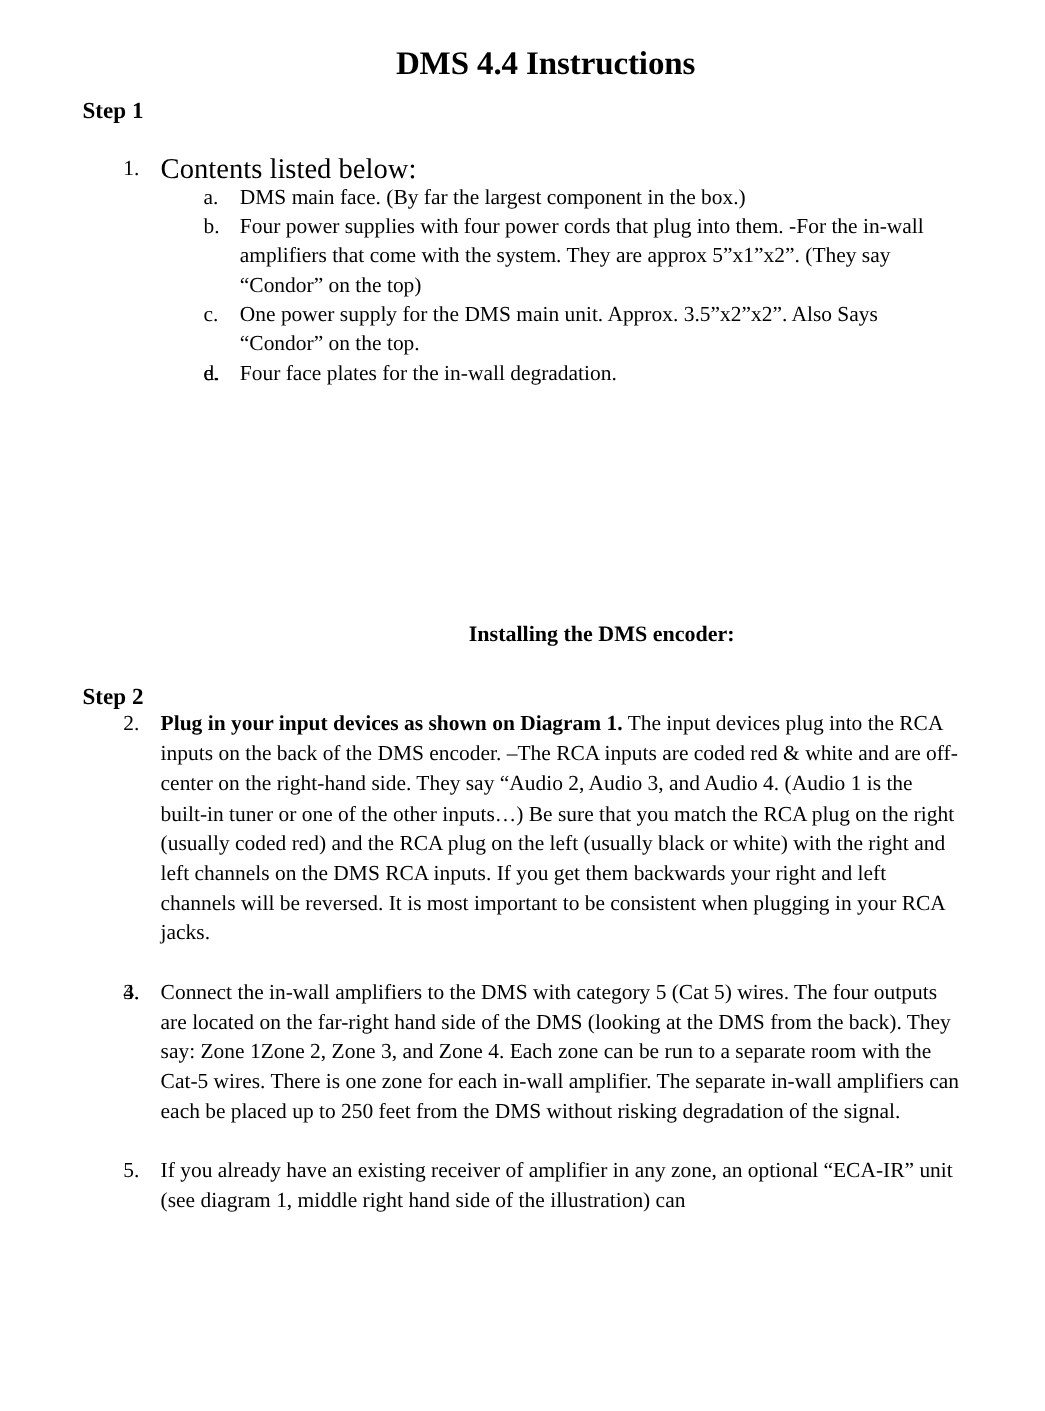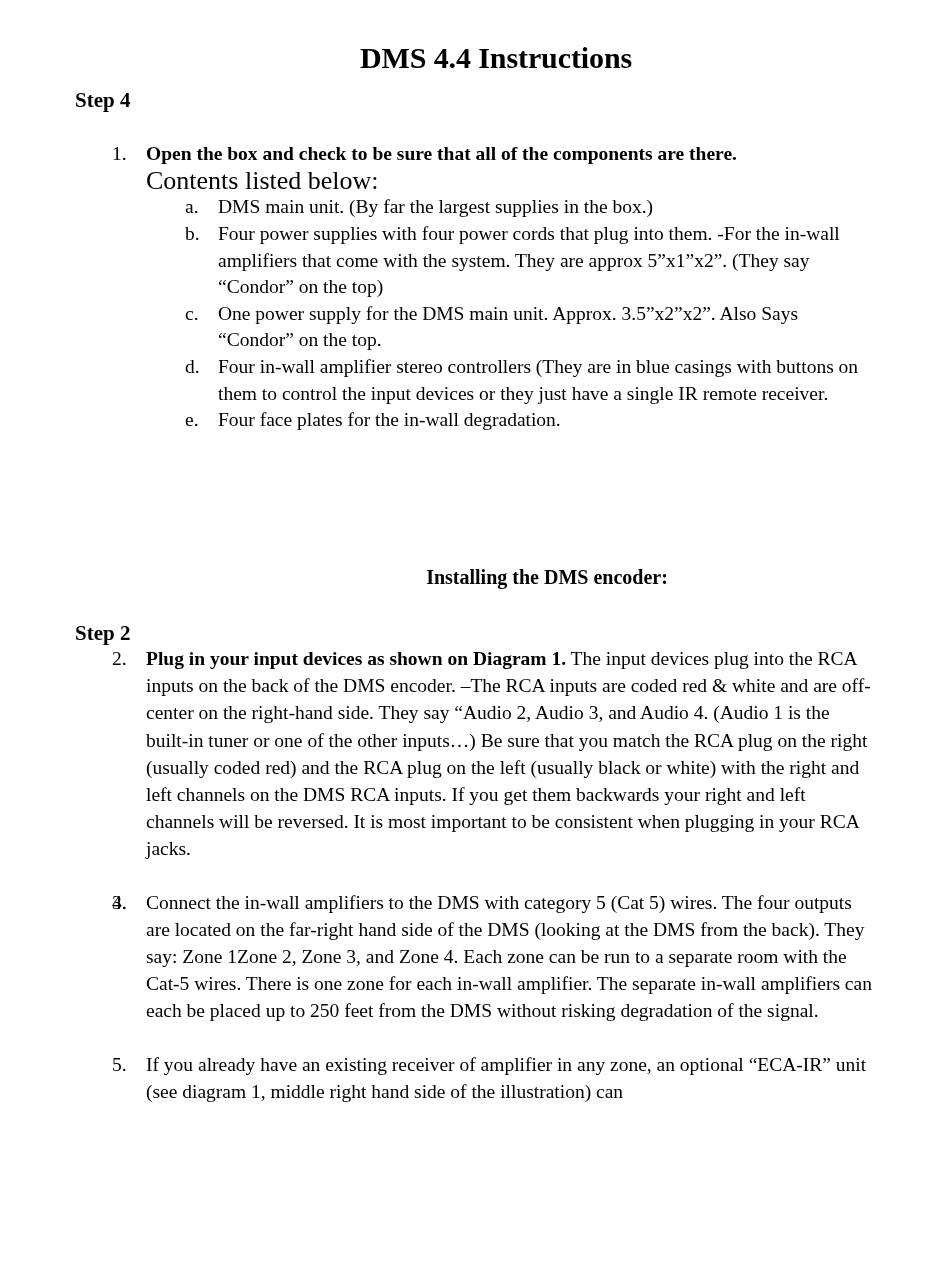--- a/index.html
+++ b/index.html
@@ -128,44 +128,42 @@
     line-height: 27.2px;
   }
 </style>
 </head>
 <body>
 
 <div class="page">
 
   <h1 class="doc-title">DMS 4.4 Instructions</h1>
 
-  <div class="step-heading" id="step1-heading">Step 4</div>
+  <div class="step-heading" id="step1-heading">Step 1</div>
 
   <ol class="num-list" id="list-step1">
     <li class="num-item">
       <span class="marker">1.</span>
-      <span class="lead-bold">Open the box and check to be sure that all of the components are there.</span>
       <div class="contents-line">Contents listed below:</div>
 
       <ol class="sub-list">
         <li class="sub-item">
           <span class="marker">a.</span>
-          <span>DMS main unit.  (By far the largest supplies in the box.)</span>
+          <span>DMS main face.  (By far the largest component in the box.)</span>
         </li>
         <li class="sub-item">
           <span class="marker">b.</span>
           <span>Four power supplies with four power cords that plug into them. -For the in-wall amplifiers that come with the system. They are approx 5”x1”x2”. (They say “Condor” on the top)</span>
         </li>
         <li class="sub-item">
           <span class="marker">c.</span>
           <span>One power supply for the DMS main unit.  Approx. 3.5”x2”x2”.  Also Says “Condor” on the top.</span>
         </li>
         <li class="sub-item">
           <span class="marker">d.</span>
-          <span>Four in-wall amplifier stereo controllers (They are in blue casings with buttons on them to control the input devices or they just have a single IR remote receiver.</span>
         </li>
         <li class="sub-item">
           <span class="marker">e.</span>
           <span>Four face plates for the in-wall degradation.</span>
         </li>
       </ol>
     </li>
   </ol>
 
   <div class="section-heading">Installing the DMS encoder:</div>

